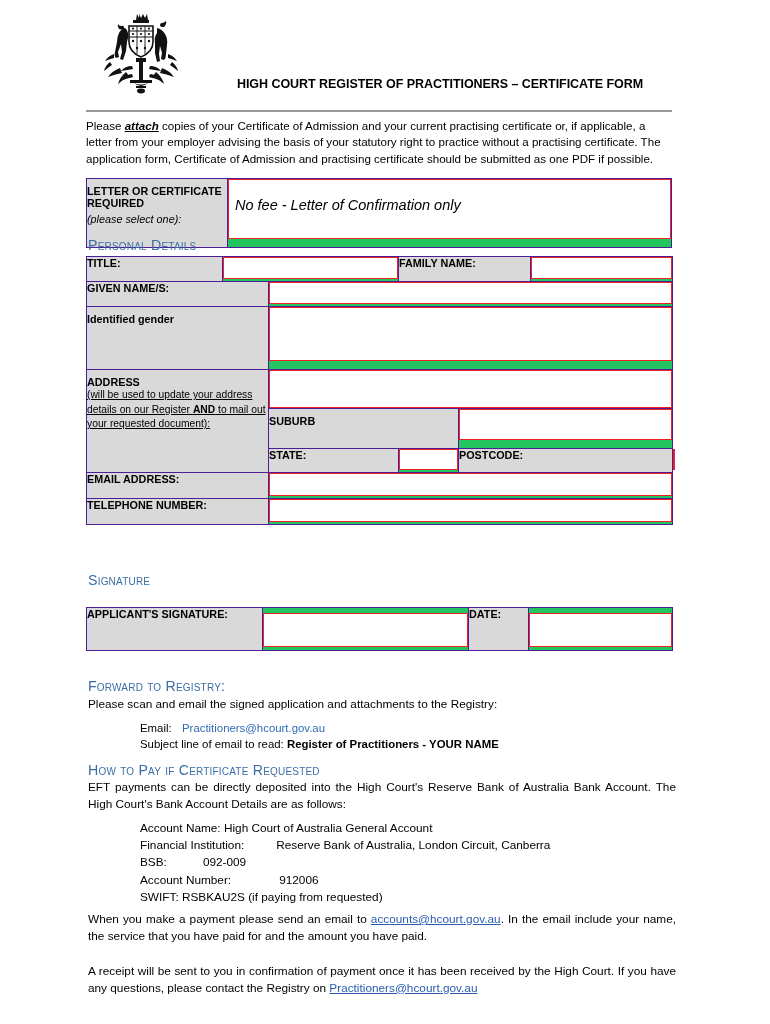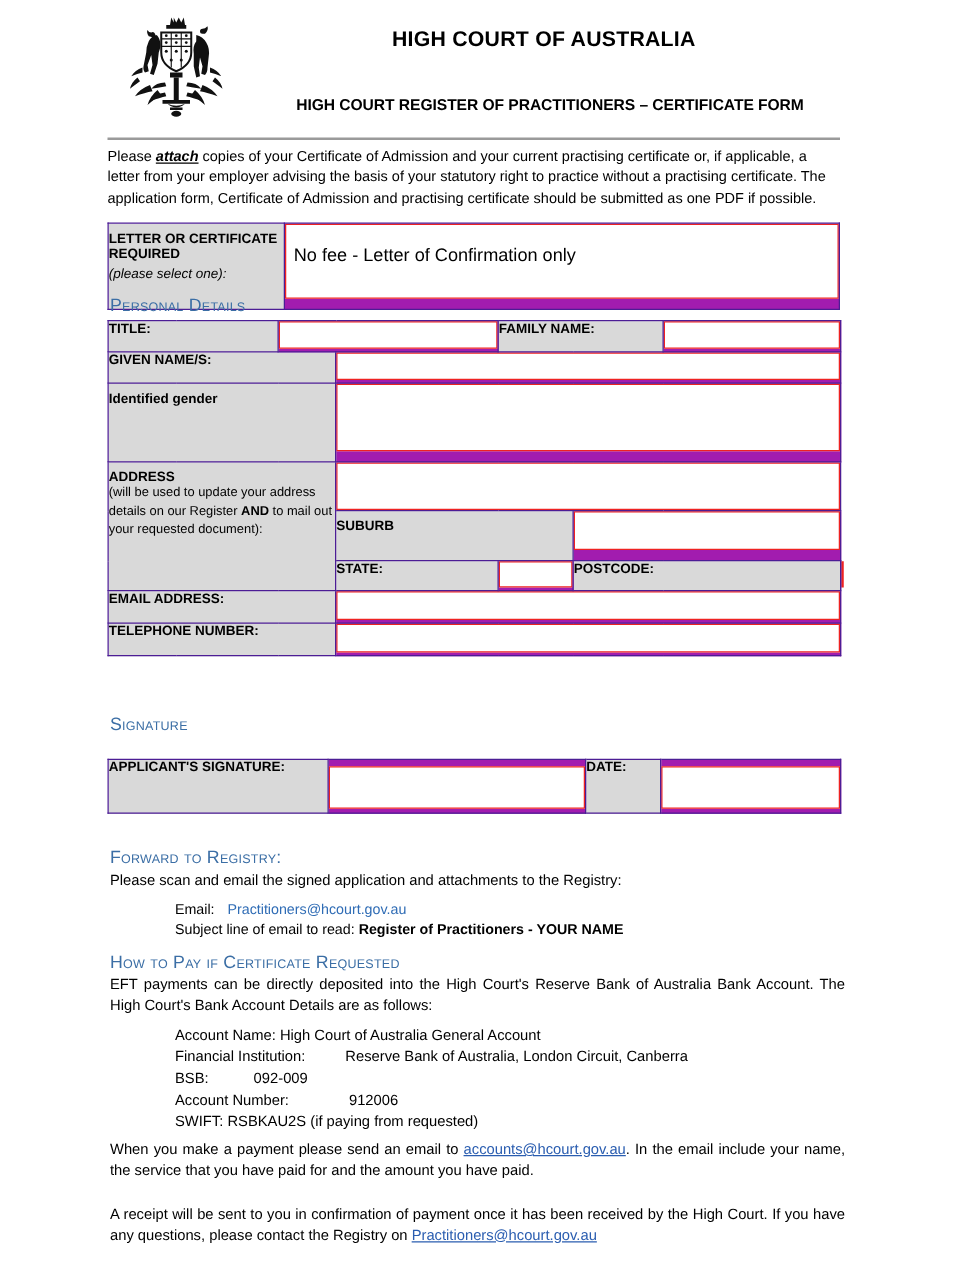--- a/index.html
+++ b/index.html
@@ -105,40 +105,42 @@
     font-weight: bold;
     padding: 4px 0 4px 8px;
     vertical-align: middle;
   }
   .lbl.top { vertical-align: top; padding-top: 6px; }
   .lbl .note {
     font-weight: normal;
     font-size: 10.3px;
     display: block;
     line-height: 14.5px;
+    text-decoration: underline;
   }
   .lbl .ital {
     font-style: italic;
     font-weight: normal;
     display: block;
     margin-top: 4px;
   }
   .lbl .plain {
     font-weight: bold;
     display: block;
   }
   .redbox {
     border: 1.6px solid #ee2222;
     background: #ffffff;
     height: 100%;
     box-sizing: border-box;
   }
   .fldcell {
     padding: 1px;
-    background: #a21caf;
+    background: #22c55e;
+    font-style: italic;
   }
   .fldvalue {
     font-size: 14px;
     padding: 6px 0 0 4px;
     font-family: "Liberation Sans", sans-serif;
     color: #000;
   }
 
   
   #tbl-letter { left: 86px; top: 178px; width: 586px; }
@@ -259,21 +261,20 @@
           <ellipse cx="49" cy="81" rx="4" ry="2.4"></ellipse>
 
           <path d="M40 56 q-7 0 -11 5 q7 -1 12 -2z"></path>
           <path d="M58 56 q7 0 11 5 q-7 -1 -12 -2z"></path>
           <path d="M40 64 q-8 1 -12 7 q8 -3 13 -4z"></path>
           <path d="M58 64 q8 1 12 7 q-8 -3 -13 -4z"></path>
         </g>
       </svg>
     </div>
 
-    <div class="title-main">HIGH COURT OF AUSTRALIA</div>
     <div class="title-sub">HIGH COURT REGISTER OF PRACTITIONERS – CERTIFICATE FORM</div>
   </div>
 
   <div class="hrule"></div>
 
   <div class="intro"><span>Please </span><b class="attach">attach</b><span> copies of your Certificate of Admission and your current practising certificate or, if applicable, a letter from your employer advising the basis of your statutory right to practice without a practising certificate. The application form, Certificate of Admission and practising certificate should be submitted as one PDF if possible.</span></div>
 
   <table class="tbl" id="tbl-letter">
     <tbody>
         <tr>

